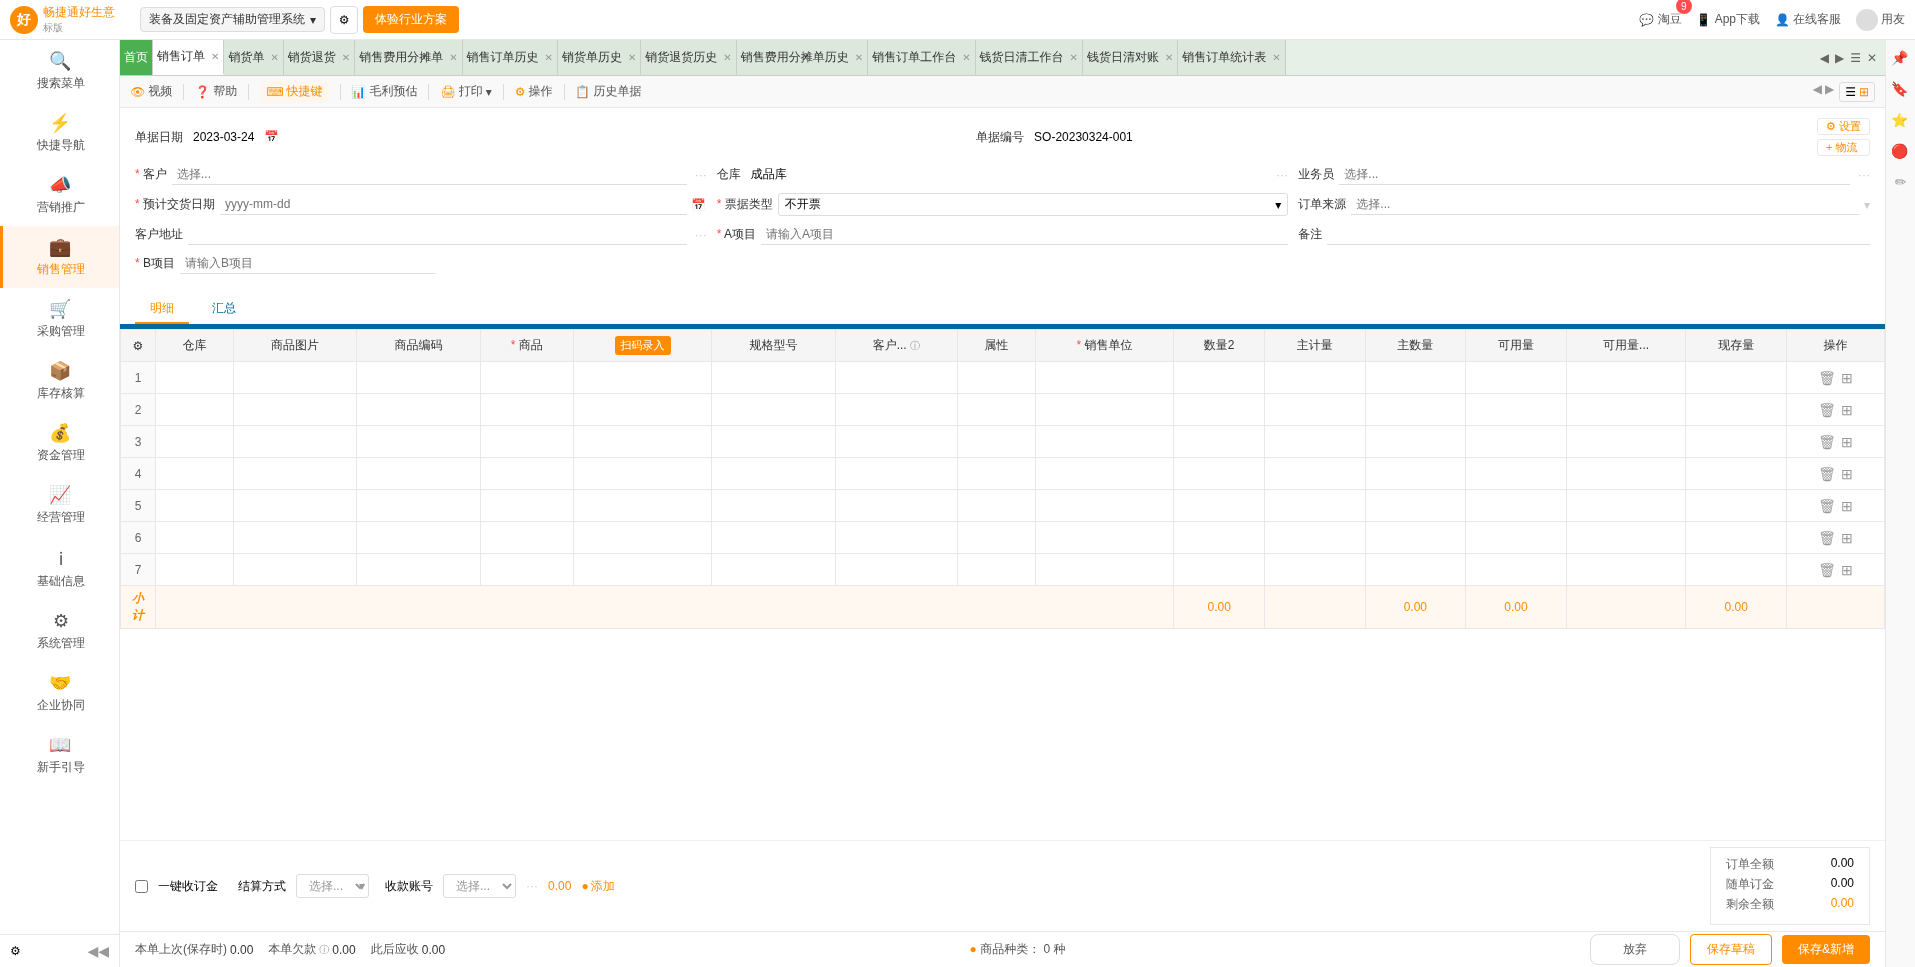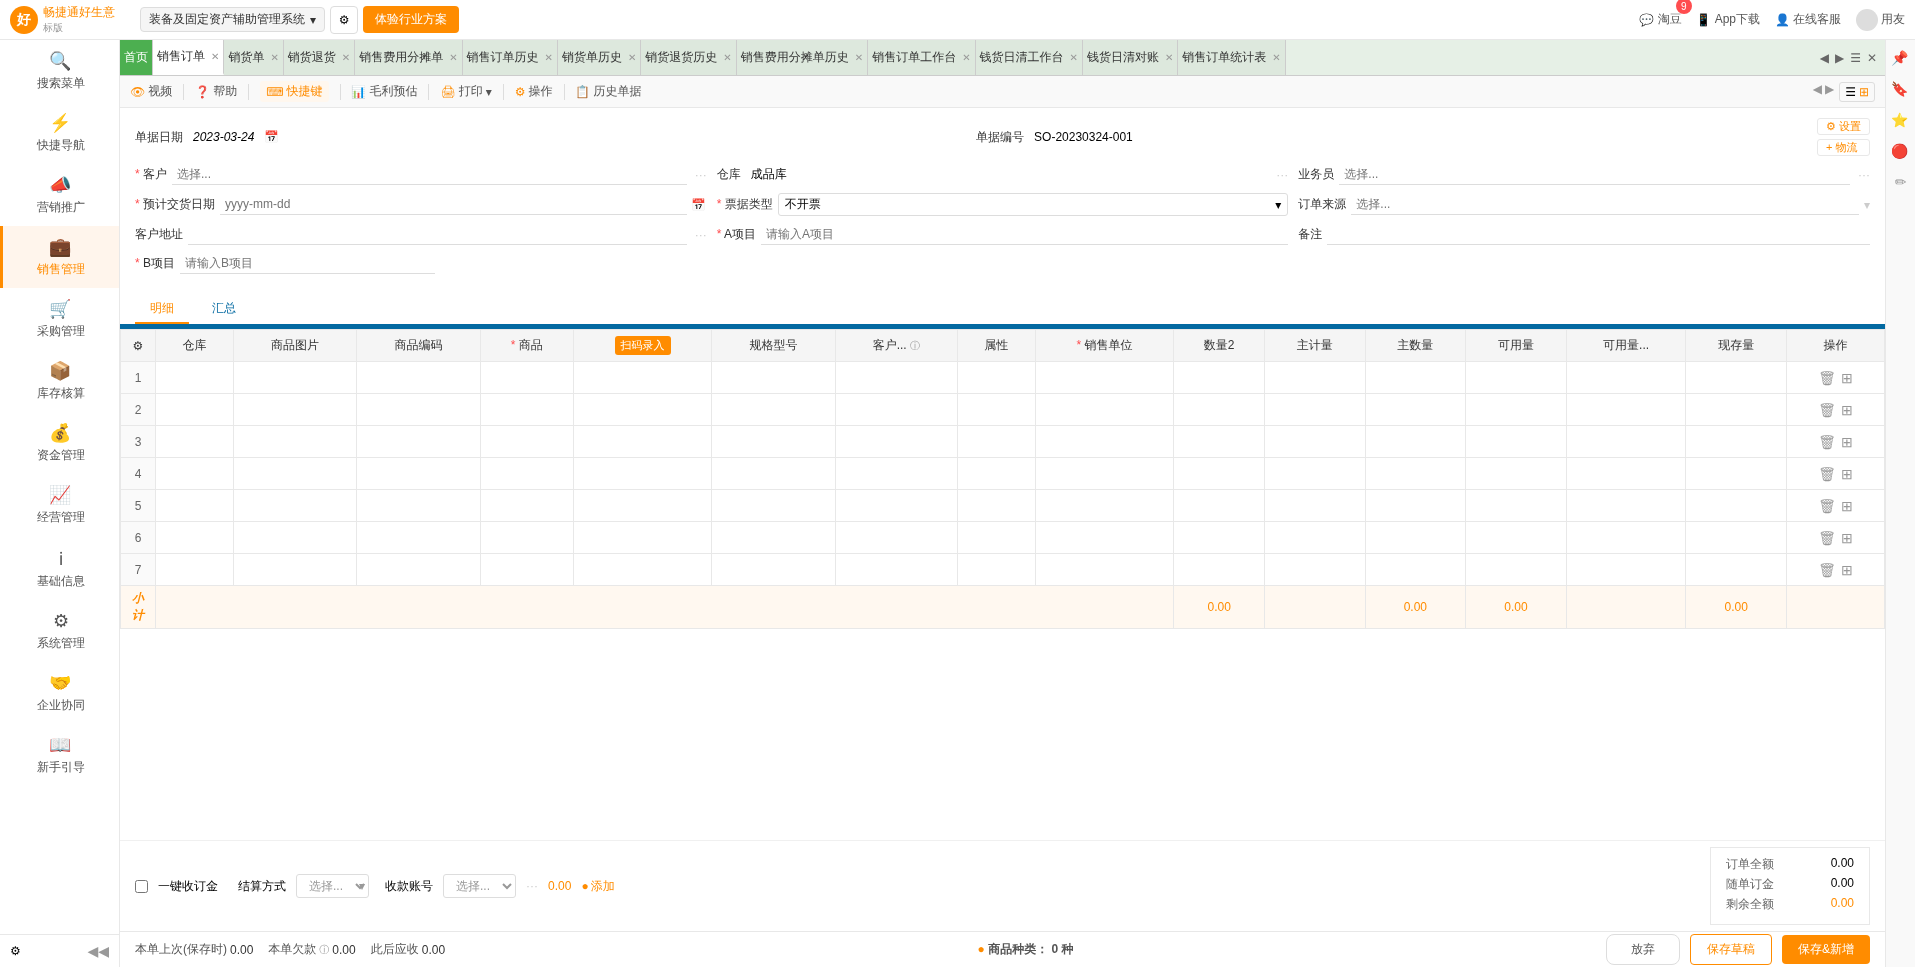--- a/index.html
+++ b/index.html
@@ -254,21 +254,21 @@
       display: flex;
       align-items: center;
       padding: 0 15px;
       gap: 15px;
       flex-shrink: 0;
     }
     .bottom-summary { display: flex; align-items: center; gap: 3px; color: #555; }
     .summary-val { color: #333; font-weight: 500; }
     .bottom-actions { margin-left: auto; display: flex; align-items: center; gap: 10px; }
     .btn-discard {
-      border: 1px solid #ddd; background: #fff; padding: 6px 24px;
+      border: 1px solid #ddd; background: #fff; padding: 6px 32px;
       border-radius: 8px; cursor: pointer; color: #555;
     }
     .btn-save {
       border: 1px solid #ff8c00; background: #fff; padding: 6px 16px;
       border-radius: 4px; cursor: pointer; color: #ff8c00;
     }
     .btn-save-new {
       background: #ff8c00; color: #fff; border: none; padding: 6px 16px;
       border-radius: 4px; cursor: pointer;
     }
@@ -527,21 +527,21 @@
           <span style="color:#ff8c00;">⊞</span>
         </div>
       </div>
     </div>
 
     <div class="form-section" style="position:relative;">
 
       <div class="form-row" style="padding-top:10px;">
         <div class="form-field">
           <span class="form-label">单据日期</span>
-          <span style="font-weight:500;margin-left:5px;font-style:italic;">2023-03-24</span>
+          <span style="font-weight:500;margin-left:5px;">2023-03-24</span>
           <span style="margin-left:5px;cursor:pointer;color:#999;">📅</span>
         </div>
         <div class="form-field">
           <span class="form-label">单据编号</span>
           <span style="margin-left:5px;">SO-20230324-001</span>
         </div>
         <div style="margin-left:auto;display:flex;flex-direction:column;gap:4px;">
           <button class="setting-btn">⚙ 设置</button>
           <button class="setting-btn">+ 物流</button>
         </div>
@@ -864,21 +864,21 @@
       </div>
       <div class="bottom-summary">
         <span>本单欠款</span>
         <span style="color:#999;font-size:10px;">ⓘ</span>
         <span class="summary-val">0.00</span>
       </div>
       <div class="bottom-summary">
         <span>此后应收</span>
         <span class="summary-val">0.00</span>
       </div>
-      <div style="margin-left:auto;display:flex;align-items:center;gap:5px;font-weight:bold;">
+      <div style="margin-left:auto;display:flex;align-items:center;gap:5px;">
         <span style="color:#555;">
           <span style="color:#ff8c00;">●</span>
           <span>商品种类：</span>
           <span>0</span>
           <span>种</span>
         </span>
       </div>
       <div class="bottom-actions">
         <button class="btn-discard">放弃</button>
         <button class="btn-save">保存草稿</button>

